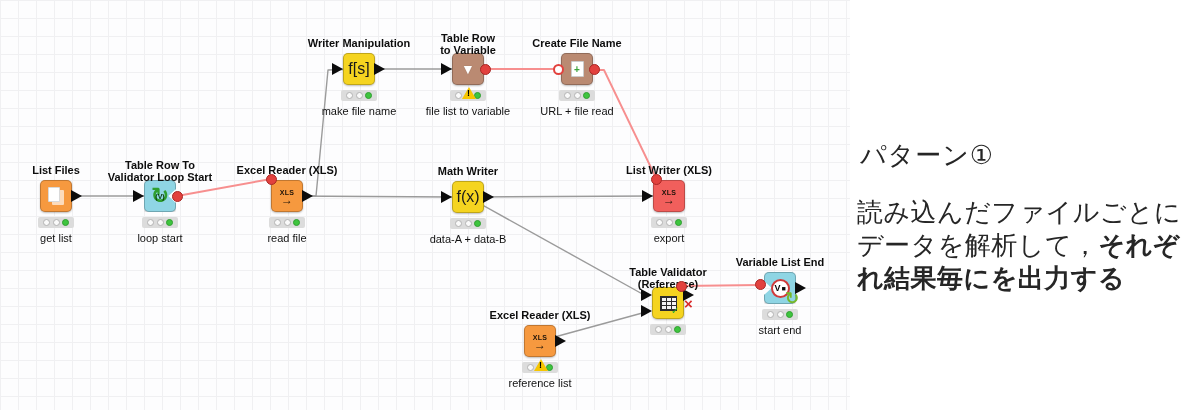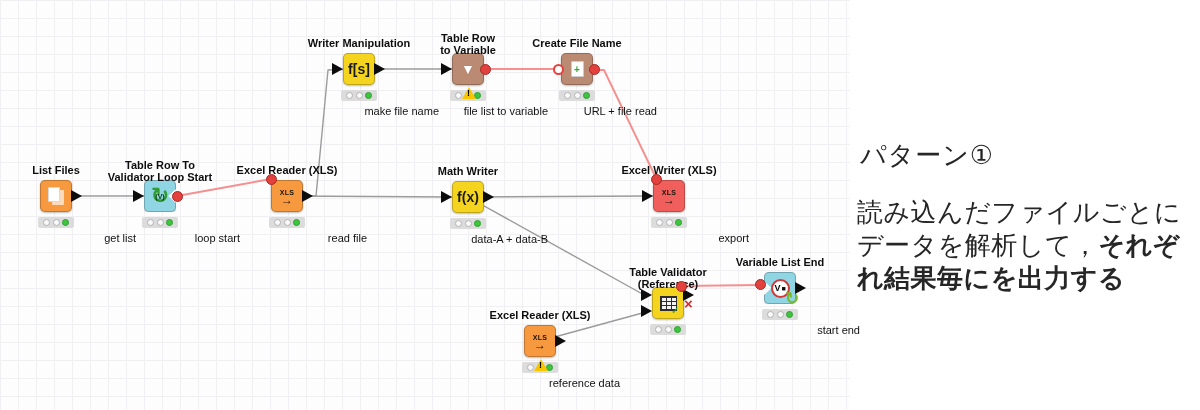--- a/index.html
+++ b/index.html
@@ -12,41 +12,41 @@
     background-size:18px 18px;}
   #edges{position:absolute;left:0;top:0;width:1200px;height:410px;z-index:1;pointer-events:none;}
   .node{position:absolute;width:32px;height:32px;z-index:2;}
   .nbg{position:absolute;left:0;top:0;width:32px;height:32px;border-radius:5px;
     box-shadow:0 1px 2px rgba(0,0,0,.25);border:1px solid rgba(0,0,0,.22);box-sizing:border-box;}
   .notch-right .nbg{clip-path:polygon(0 0,100% 0,100% 28%,76% 50%,100% 72%,100% 100%,0 100%);}
   .notch-left  .nbg{clip-path:polygon(0 0,100% 0,100% 100%,0 100%,0 72%,24% 50%,0 28%);}
   .nicon{position:absolute;left:0;top:0;width:32px;height:32px;display:flex;align-items:center;justify-content:center;z-index:3;}
   .ntitle{position:absolute;width:170px;left:-69px;text-align:center;font-size:11px;font-weight:bold;color:#0d0d0d;line-height:12px;white-space:pre-line;z-index:2;}
   .t1{top:-16px;} .t2{top:-29px;margin-top:8px;}
-  .nlabel{position:absolute;width:160px;left:-64px;top:52px;text-align:right;font-size:11px;color:#111;z-index:2;}
+  .nlabel{position:absolute;width:160px;left:-64px;top:52px;text-align:center;font-size:11px;color:#111;z-index:2;}
   .tl{position:absolute;left:-2px;top:37px;width:36px;height:11px;background:#dcdcdc;border-radius:2px;
     display:flex;align-items:center;justify-content:center;gap:2.5px;z-index:2;}
   .lamp{width:7px;height:7px;border-radius:50%;background:#fafafa;border:1px solid #b3b3b3;box-sizing:border-box;}
   .lamp.on{background:#3ec53e;border-color:#2f9e2f;}
   .warn{position:absolute;left:12px;top:-3px;width:0;height:0;border-left:7px solid transparent;border-right:7px solid transparent;border-bottom:12px solid #f7c600;z-index:4;}
   .warn span{position:absolute;left:-2px;top:1px;font-size:9px;font-weight:bold;color:#000;}
   
   .arrow{position:absolute;width:0;height:0;border-top:6px solid transparent;border-bottom:6px solid transparent;border-left:11px solid #0c0c0c;z-index:4;}
   .dot{position:absolute;width:11px;height:11px;border-radius:50%;background:#e2413e;border:1px solid #a92724;box-sizing:border-box;z-index:4;}
   .ring{position:absolute;width:11px;height:11px;border-radius:50%;background:#fff;border:2px solid #e2413e;box-sizing:border-box;z-index:4;}
   .xmark{position:absolute;color:#d92b2b;font-size:15px;font-weight:bold;line-height:10px;z-index:4;}
   .loopbadge{position:absolute;color:#76b82a;font-size:17px;font-weight:bold;line-height:14px;z-index:4;}
   
   .doc-ic{width:10px;height:13px;background:#fff;border-radius:1px;box-shadow:4px 3px 0 rgba(255,255,255,.65);margin:-3px 0 0 -4px;border:1px solid rgba(0,0,0,.15);}
   .xls-ic{display:flex;flex-direction:column;align-items:center;line-height:8px;color:#1c1208;}
   .xls-t{font-size:7px;font-weight:bold;letter-spacing:.3px;}
   .xls-a{font-size:12px;font-weight:bold;margin-top:-1px;}
   .loopc{font-size:22px;color:#2f9e2f;font-weight:bold;line-height:22px;}
   .loopv{position:absolute;left:0;top:0;width:32px;height:32px;display:flex;align-items:center;justify-content:center;font-size:7px;font-weight:bold;color:#073807;}
-  .fs-ic{font-size:14px;font-weight:bold;color:#1a1a1a;}
+  .fs-ic{font-size:16px;font-weight:normal;color:#1a1a1a;}
   .funnel-ic{color:#fff;font-size:14px;line-height:14px;text-shadow:0 0 1px rgba(0,0,0,.3);}
   .page-ic{width:11px;height:14px;background:#fff;border-radius:1px;border:1px solid rgba(0,0,0,.2);display:flex;align-items:center;justify-content:center;font-size:10px;font-weight:bold;color:#3aa33a;}
   .grid-ic{width:15px;height:13px;border:1px solid #2d2d2d;background-color:#f4f4f4;
     background-image:linear-gradient(#2d2d2d 1px,transparent 1px),linear-gradient(90deg,#2d2d2d 1px,transparent 1px);
     background-size:5px 4px;position:relative;}
   .grid-ic i{position:absolute;right:-4px;bottom:-6px;font-style:normal;color:#2eaf2e;font-size:10px;font-weight:bold;}
   .vend{width:15px;height:15px;border-radius:50%;background:#fff;border:2px solid #d03a3a;box-sizing:content-box;display:flex;align-items:center;justify-content:center;font-size:9px;font-weight:bold;color:#0a0a0a;}
   .vend b{font-size:7px;margin-left:1px;}
   
   #annotation{position:absolute;left:857px;top:0;width:343px;height:410px;z-index:2;color:#262626;}
@@ -187,21 +187,21 @@
           <div class="nlabel">data-A + data-B</div>
         </div>
         <div class="node " style="left: 653px; top: 180px;">
           <div class="nbg" style="background: rgb(241, 95, 92);"></div>
           <div class="nicon">
             <span class="xls-ic">
               <span class="xls-t">XLS</span>
               <span class="xls-a">→</span>
             </span>
           </div>
-          <div class="ntitle t1">Excel Writer (XLS)</div>
+          <div class="ntitle t1">List Writer (XLS)</div>
           <span class="dot" style="left: -2px; top: -6px;"></span>
           <span class="arrow" style="left: -11px; top: 10px;"></span>
           <div class="tl">
             <span class="lamp"></span>
             <span class="lamp"></span>
             <span class="lamp on"></span>
           </div>
           <div class="nlabel">export</div>
         </div>
         <div class="node " style="left: 652px; top: 287px;">
@@ -235,21 +235,21 @@
           <div class="ntitle t1">Excel Reader (XLS)</div>
           <span class="arrow" style="left: 31px; top: 10px;"></span>
           <div class="tl">
             <span class="lamp"></span>
             <span class="lamp"></span>
             <span class="lamp on"></span>
             <span class="warn">
               <span>!</span>
             </span>
           </div>
-          <div class="nlabel">reference data</div>
+          <div class="nlabel">reference list</div>
         </div>
         <div class="node notch-left" style="left: 764px; top: 272px;">
           <div class="nbg" style="background: rgb(143, 213, 228);"></div>
           <div class="nicon">
             <span class="vend">V<b>■</b></span>
           </div>
           <div class="ntitle t1">Variable List End</div>
           <span class="dot" style="left: -9px; top: 7px;"></span>
           <span class="arrow" style="left: 31px; top: 10px;"></span>
           <span class="loopbadge" style="left: 21px; top: 20px;">↻</span>

